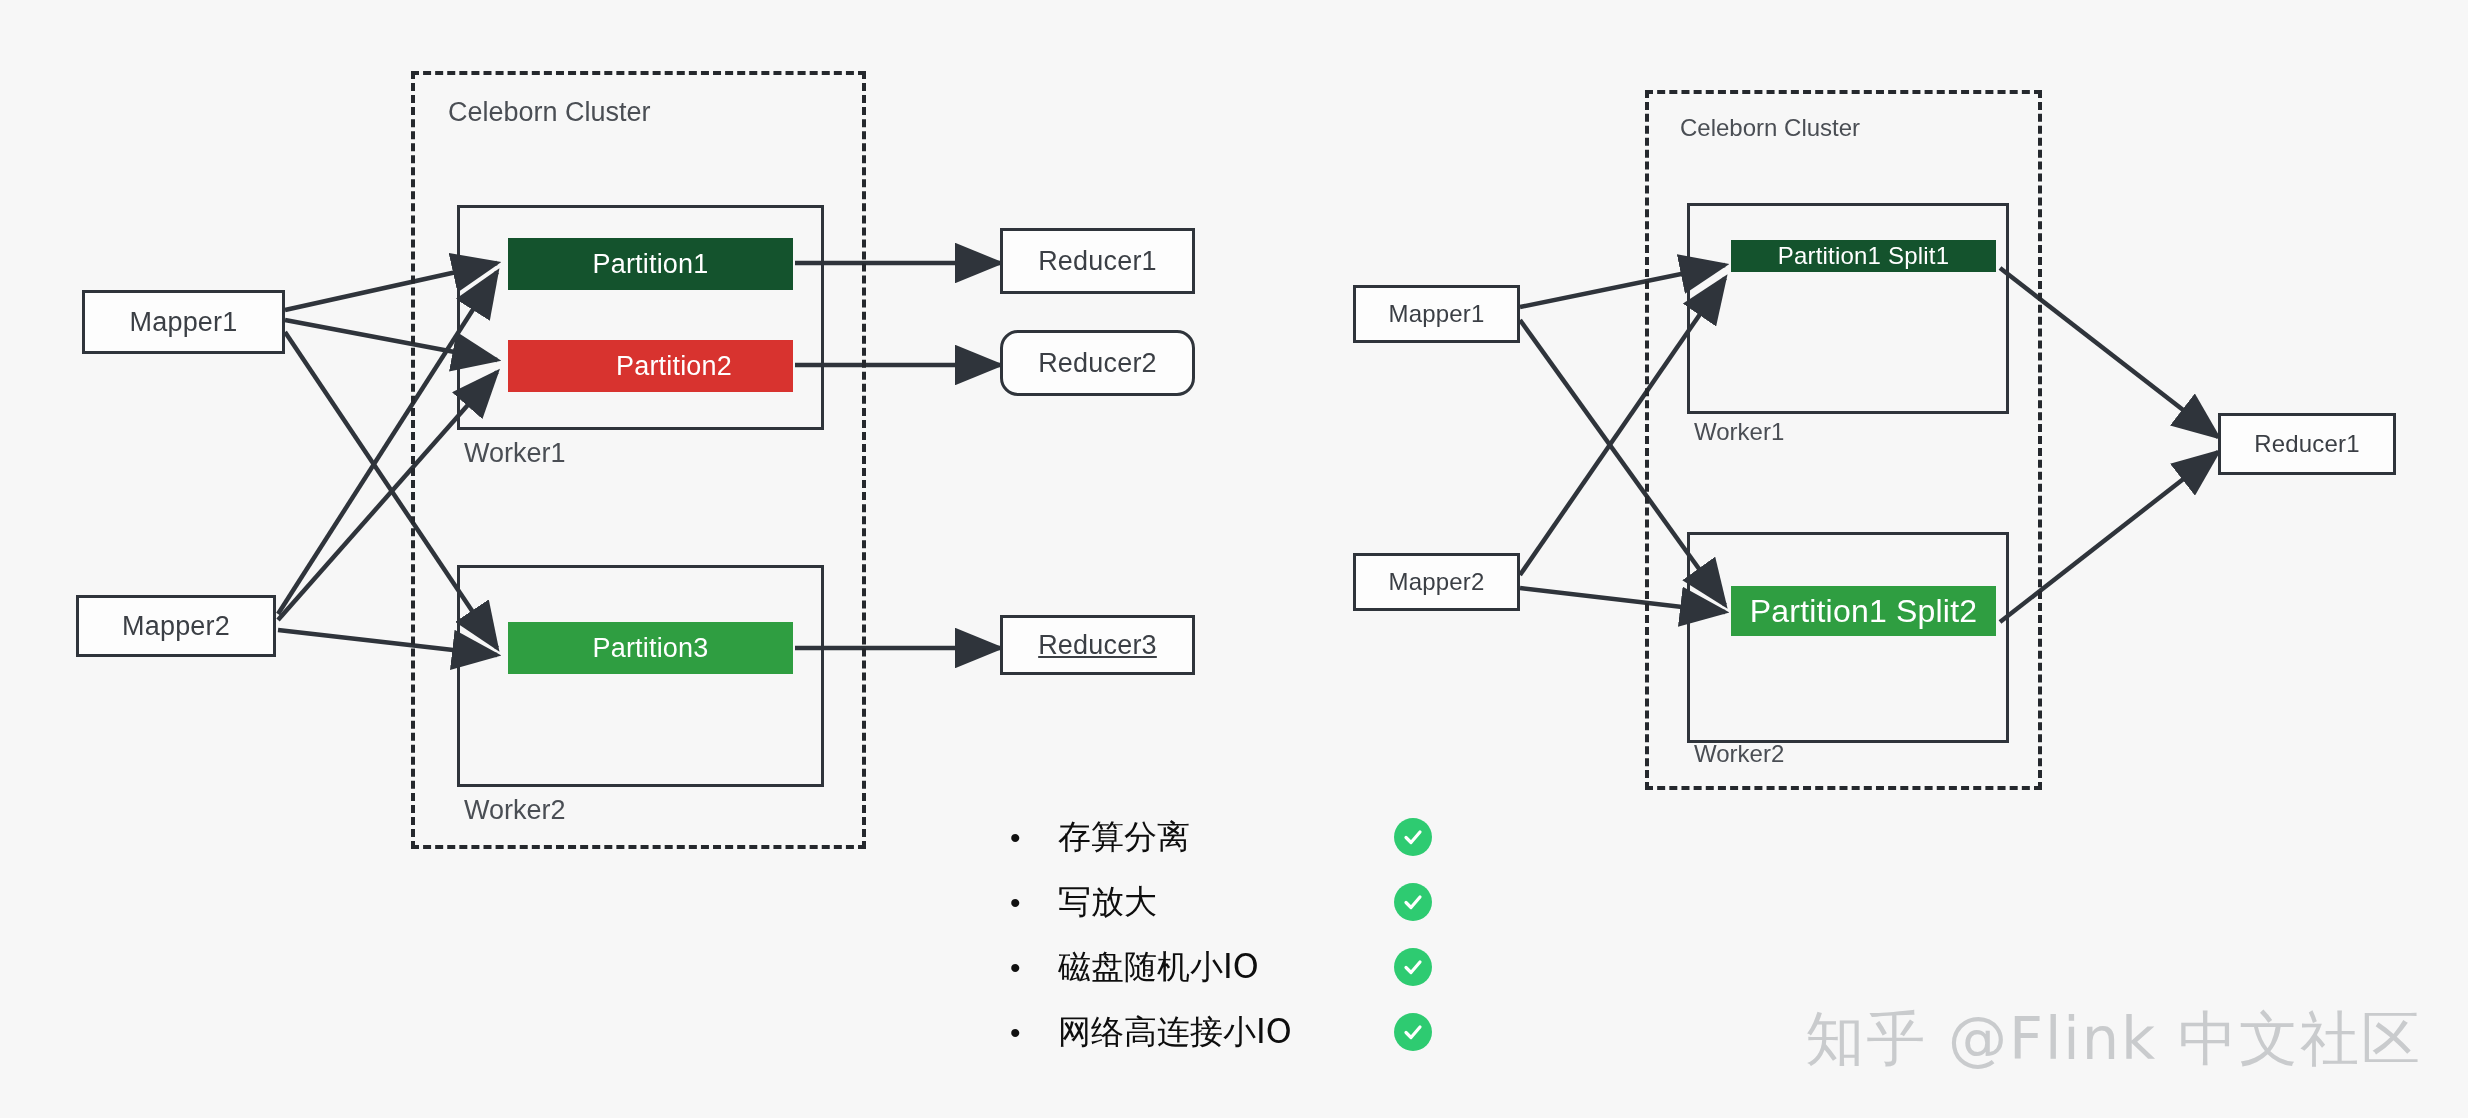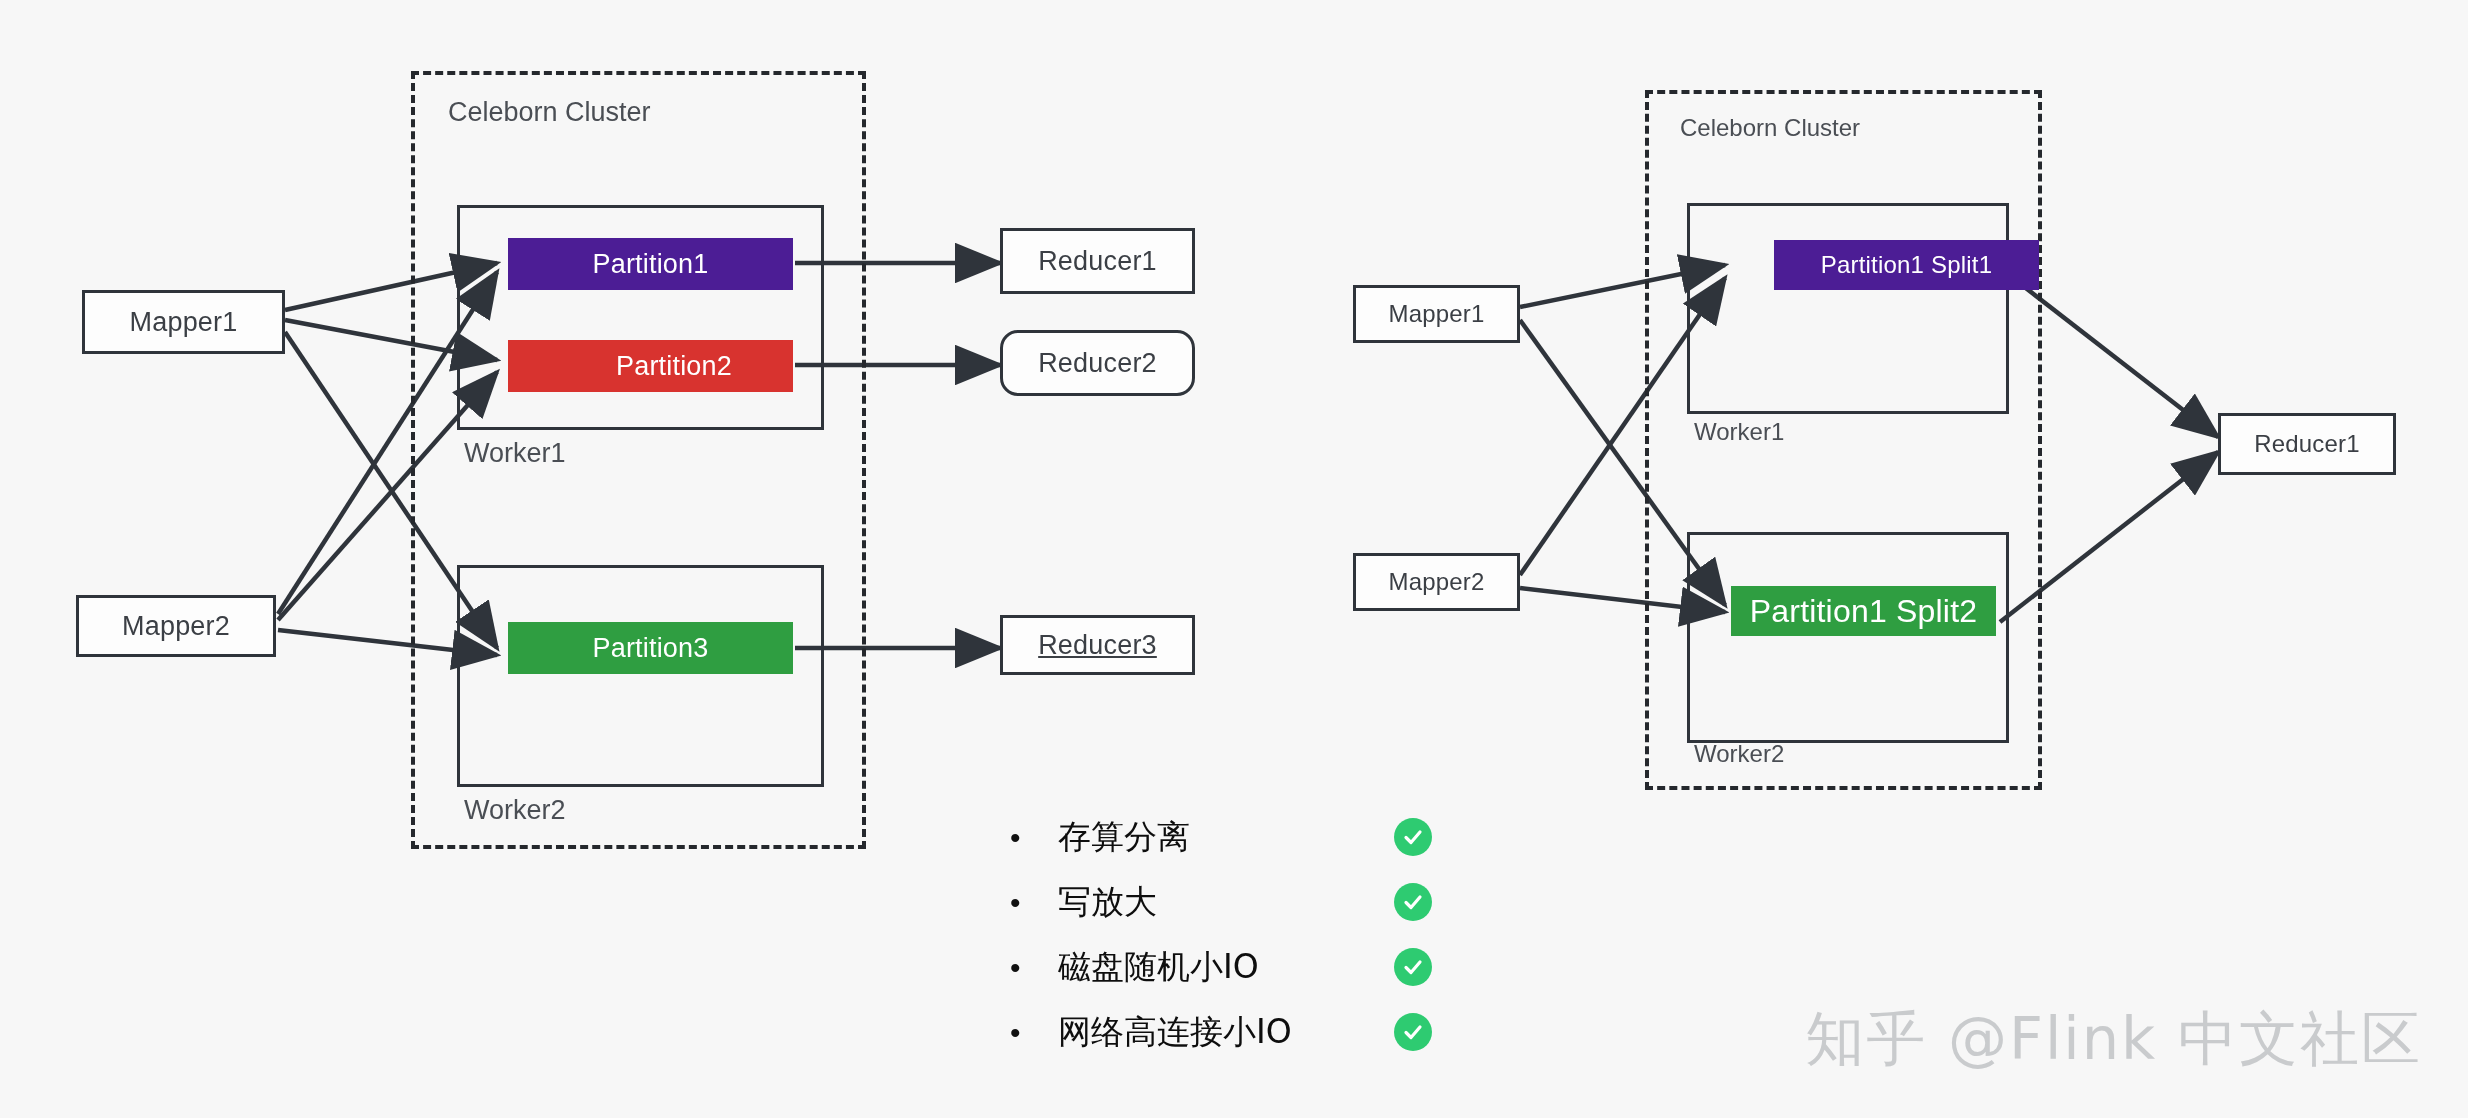--- a/index.html
+++ b/index.html
@@ -32,21 +32,21 @@
   }
   .partition{
     position:absolute;
     box-sizing:border-box;
     display:flex;align-items:center;justify-content:center;
     color:#ffffff;
     font-size:27px;
     letter-spacing:.2px;
     white-space:nowrap;
   }
-  .p-blue{background:#4c1d95;}
+  .p-blue{background:#14532d;}
   .p-red {background:#d8332f;padding-left:47px;}
   .p-green{background:#2f9e41;}
 
   .cluster{
     position:absolute;
     box-sizing:border-box;
     border:4px dashed #25282d;
     background:transparent;
   }
   .caption{
@@ -168,21 +168,21 @@
   <div class="caption" style="left:1680px;top:114px;font-size:24px;">Celeborn Cluster</div>
 
   <div class="node plainbox" style="left:1353px;top:285px;width:167px;height:58px;font-size:24px;">
     <span>Mapper1</span>
   </div>
   <div class="node plainbox" style="left:1353px;top:553px;width:167px;height:58px;font-size:24px;">
     <span>Mapper2</span>
   </div>
 
   <div class="workerbox" style="position:absolute;left:1687px;top:203px;width:316px;height:205px;"></div>
-  <div class="partition p-blue" style="left:1731px;top:240px;width:265px;height:50px;font-size:24px;margin-left:43px;">
+  <div class="partition p-blue" style="left:1731px;top:240px;width:265px;height:32px;font-size:24px;">
     <span>Partition1 Split1</span>
   </div>
   <div class="caption" style="left:1694px;top:418px;font-size:24px;">Worker1</div>
 
   <div class="workerbox" style="position:absolute;left:1687px;top:532px;width:316px;height:205px;"></div>
   <div class="partition p-green" style="left:1731px;top:586px;width:265px;height:50px;font-size:32px;">
     <span>Partition1 Split2</span>
   </div>
   <div class="caption" style="left:1694px;top:740px;font-size:24px;">Worker2</div>
 

